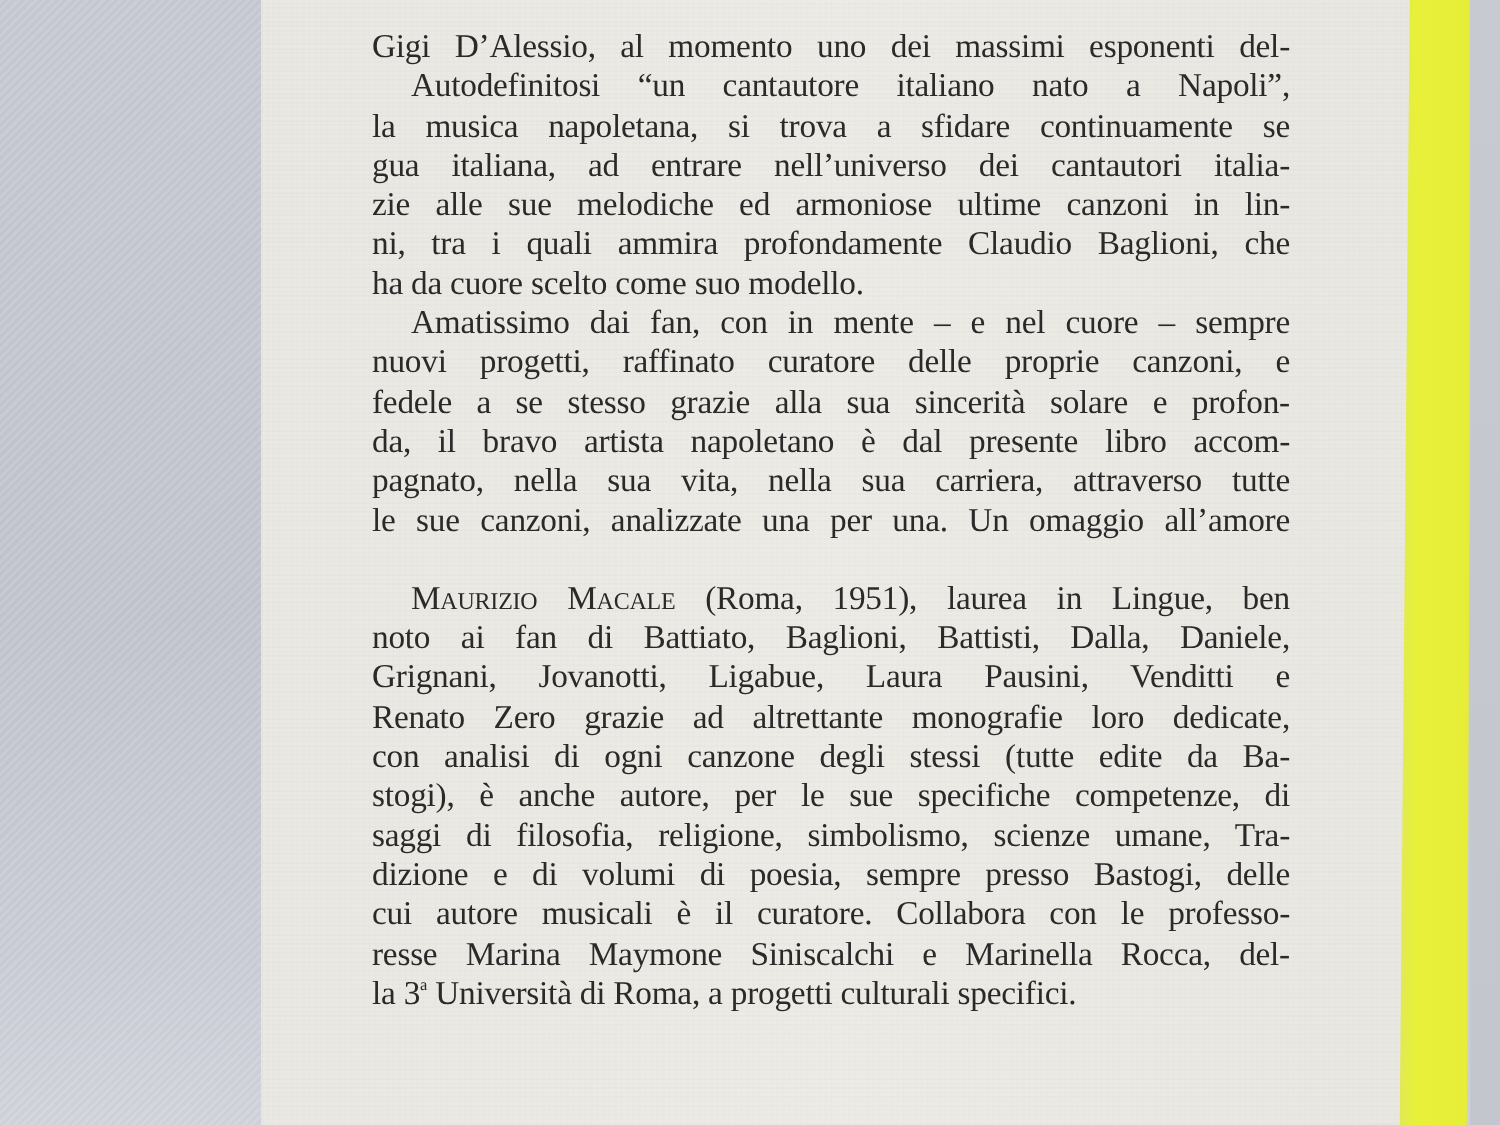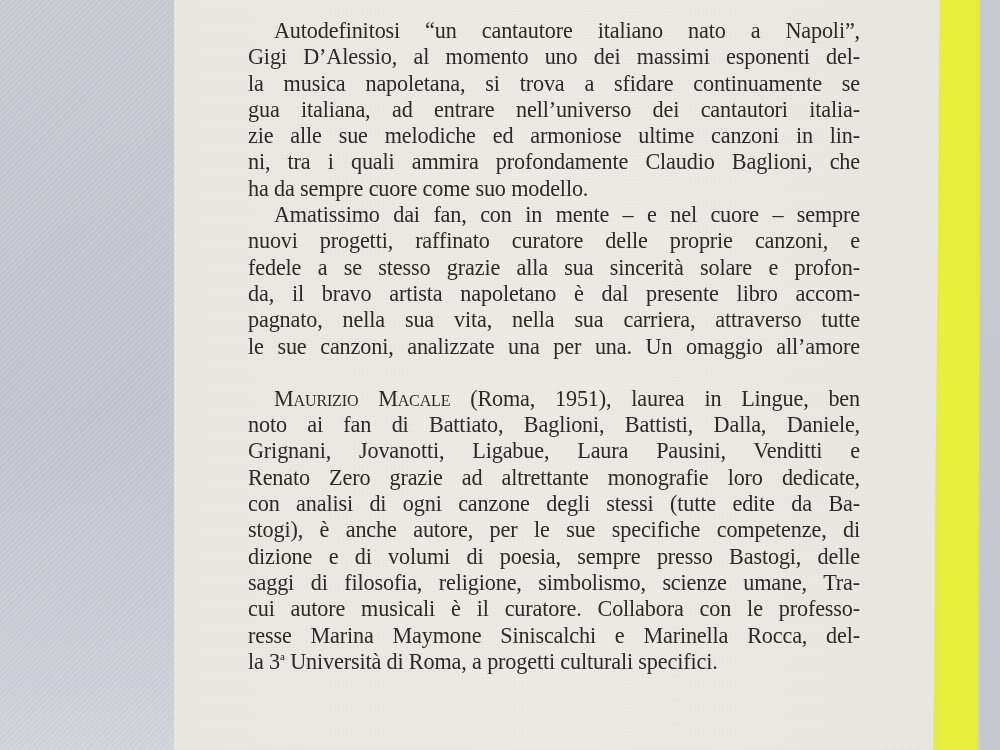--- a/index.html
+++ b/index.html
@@ -86,43 +86,43 @@
 </head>
 <body>
 
 <div class="bg-left"></div>
 <div class="page"></div>
 <div class="stripe"></div>
 <div class="bg-right"></div>
 
 <div class="text-block">
   <div>
+    <span class="line">Gigi D’Alessio, al momento uno dei massimi esponenti del-</span>
     <span class="line indent">Autodefinitosi “un cantautore italiano nato a Napoli”,</span>
-    <span class="line">Gigi D’Alessio, al momento uno dei massimi esponenti del-</span>
     <span class="line">la musica napoletana, si trova a sfidare continuamente se</span>
     <span class="line">gua italiana, ad entrare nell’universo dei cantautori italia-</span>
     <span class="line">zie alle sue melodiche ed armoniose ultime canzoni in lin-</span>
     <span class="line">ni, tra i quali ammira profondamente Claudio Baglioni, che</span>
-    <span class="line last">ha da sempre cuore come suo modello.</span>
+    <span class="line last">ha da cuore scelto come suo modello.</span>
   </div>
   <div>
     <span class="line indent">Amatissimo dai fan, con in mente – e nel cuore – sempre</span>
     <span class="line">nuovi progetti, raffinato curatore delle proprie canzoni, e</span>
     <span class="line">fedele a se stesso grazie alla sua sincerità solare e profon-</span>
     <span class="line">da, il bravo artista napoletano è dal presente libro accom-</span>
     <span class="line">pagnato, nella sua vita, nella sua carriera, attraverso tutte</span>
     <span class="line">le sue canzoni, analizzate una per una. Un omaggio all’amore</span>
   </div>
   <div class="gap"></div>
   <div>
     <span class="line indent"><span class="smallcaps">Maurizio Macale</span><span> (Roma, 1951), laurea in Lingue, ben</span></span>
     <span class="line">noto ai fan di Battiato, Baglioni, Battisti, Dalla, Daniele,</span>
     <span class="line">Grignani, Jovanotti, Ligabue, Laura Pausini, Venditti e</span>
     <span class="line">Renato Zero grazie ad altrettante monografie loro dedicate,</span>
     <span class="line">con analisi di ogni canzone degli stessi (tutte edite da Ba-</span>
     <span class="line">stogi), è anche autore, per le sue specifiche competenze, di</span>
+    <span class="line">saggi di filosofia, religione, simbolismo, scienze umane, Tra-</span>
     <span class="line">dizione e di volumi di poesia, sempre presso Bastogi, delle</span>
-    <span class="line">saggi di filosofia, religione, simbolismo, scienze umane, Tra-</span>
     <span class="line">cui autore musicali è il curatore. Collabora con le professo-</span>
     <span class="line">resse Marina Maymone Siniscalchi  e Marinella Rocca, del-</span>
     <span class="line last"><span>la 3</span><sup>a</sup><span> Università di Roma, a progetti culturali specifici.</span></span>
   </div>
 </div>
 
 </body></html>

